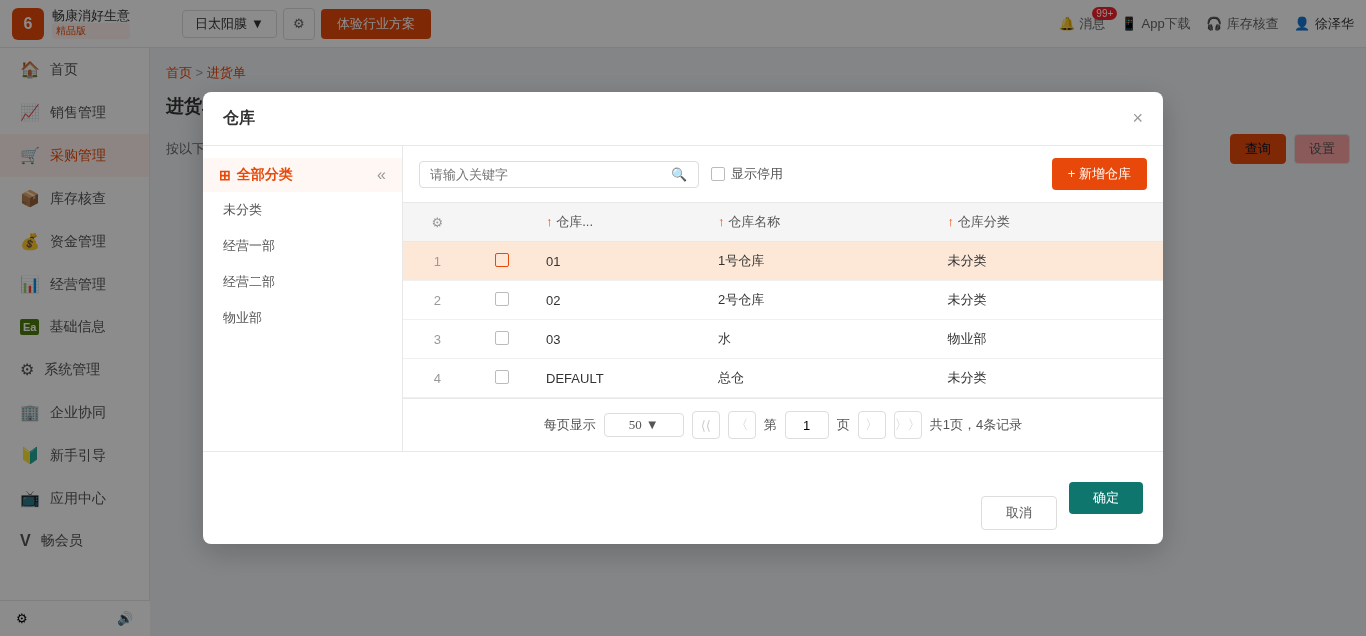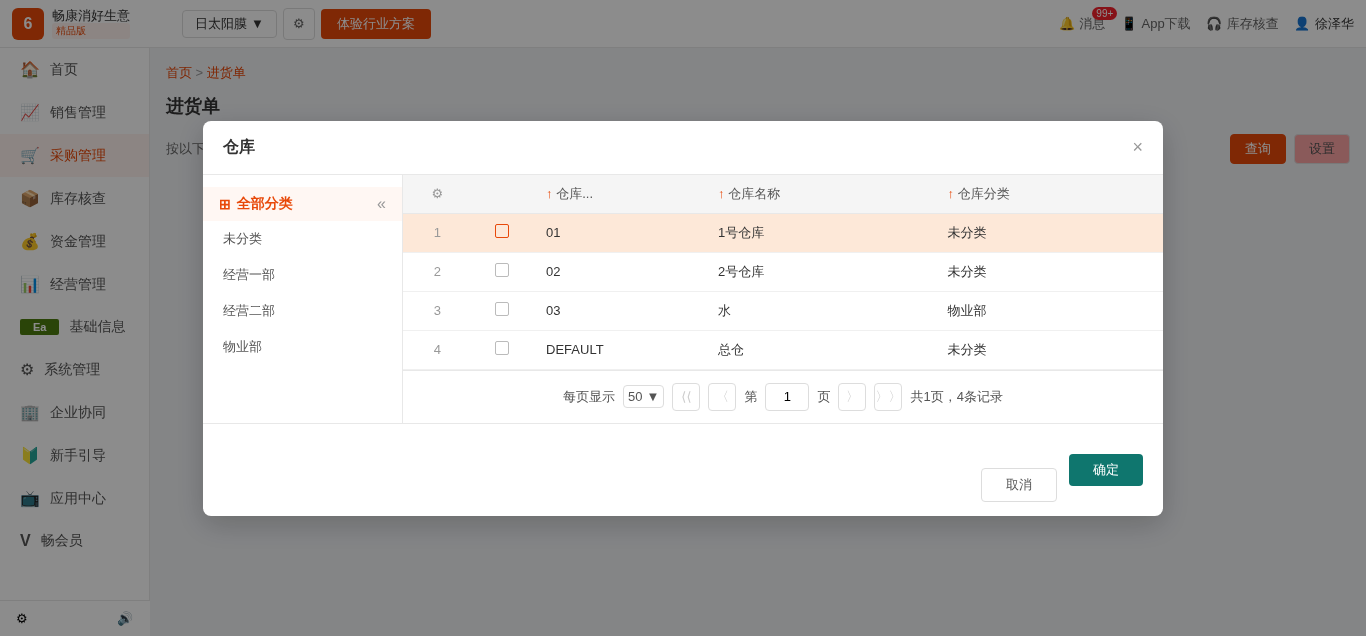--- a/index.html
+++ b/index.html
@@ -87,21 +87,21 @@
     }
     .page-title { font-size: 18px; font-weight: bold; color: #333; }
 
     
     .toolbar { display: flex; align-items: center; gap: 8px; margin-bottom: 12px; flex-wrap: wrap; }
     .toolbar-label { color: #666; font-size: 13px; }
     .toolbar-btn {
       padding: 5px 14px; border: 1px solid #ddd; border-radius: 4px;
       background: #fca5a5; cursor: pointer; color: #555; font-size: 13px;
     }
-    .toolbar-btn.primary { background: #e8490a; color: #ffffff; border-color: #e8490a; }
+    .toolbar-btn.primary { background: #e8490a; color: #0f172a; border-color: #e8490a; }
     .toolbar-select { display: flex; align-items: center; gap: 4px; border: 1px solid #ddd; border-radius: 4px; padding: 4px 10px; background: #fff; cursor: pointer; color: #555; }
 
     
     .overlay {
       position: fixed; top: 0; left: 0; right: 0; bottom: 0;
       background: rgba(0,0,0,0.45); z-index: 200;
       display: flex; align-items: center; justify-content: center;
     }
 
     
@@ -197,21 +197,21 @@
       cursor: pointer; background: #fff; color: #555;
     }
     .page-btn:disabled, .page-btn.disabled { color: #ccc; cursor: default; }
     .page-input {
       width: 44px; height: 28px; border: 1px solid #ddd; border-radius: 4px;
       text-align: center; font-size: 13px;
     }
     .page-select {
       display: flex; align-items: center; gap: 4px;
       border: 1px solid #ddd; border-radius: 4px;
-      padding: 3px 4px; background: #fff; cursor: pointer;
+      padding: 3px 24px; background: #fff; cursor: pointer; font-family: Liberation Serif, serif;
     }
 
     
     .modal-footer {
       display: flex; align-items: center; justify-content: flex-end;
       gap: 12px; padding: 14px 20px; border-top: 1px solid #e8e8e8;
     }
     .btn-cancel {
       padding: 7px 24px; border: 1px solid #ddd; border-radius: 4px;
       background: #fff; cursor: pointer; color: #555; font-size: 13px; margin-top: 30px;
@@ -282,21 +282,21 @@
   </div>
   <div class="sidebar-item">
     <span class="sidebar-icon">💰</span>
     <span>资金管理</span>
   </div>
   <div class="sidebar-item">
     <span class="sidebar-icon">📊</span>
     <span>经营管理</span>
   </div>
   <div class="sidebar-item">
-    <span class="sidebar-icon" style="font-size:11px;font-weight:bold;background:#4d7c0f;color:#fff;padding:2px 13px;border-radius:2px;">Ea</span>
+    <span class="sidebar-icon" style="font-size:11px;font-weight:bold;background:#4d7c0f;color:#fff;padding:2px 3px;border-radius:2px;">Ea</span>
     <span>基础信息</span>
   </div>
   <div class="sidebar-item">
     <span class="sidebar-icon">⚙</span>
     <span>系统管理</span>
   </div>
   <div class="sidebar-item">
     <span class="sidebar-icon">🏢</span>
     <span>企业协同</span>
   </div>
@@ -362,20 +362,31 @@
           <span class="collapse-btn">«</span>
         </div>
         <div class="category-item">未分类</div>
         <div class="category-item">经营一部</div>
         <div class="category-item">经营二部</div>
         <div class="category-item">物业部</div>
       </div>
 
       <div class="content-panel">
 
+        <div class="search-bar">
+          <div class="search-input-wrap">
+            <input type="text" placeholder="请输入关键字" style="">
+            <span class="search-icon-btn">🔍</span>
+          </div>
+          <label class="show-disabled">
+            <span class="checkbox-sq"></span>
+            <span>显示停用</span>
+          </label>
+          <button class="add-btn">+ 新增仓库</button>
+        </div>
 
         <div class="table-wrap">
           <table>
             <thead>
               <tr>
                 <th class="col-seq">⚙</th>
                 <th class="col-cb"></th>
                 <th class="col-code">
                   <span style="color:#e8490a;">↑</span>
                   仓库...

